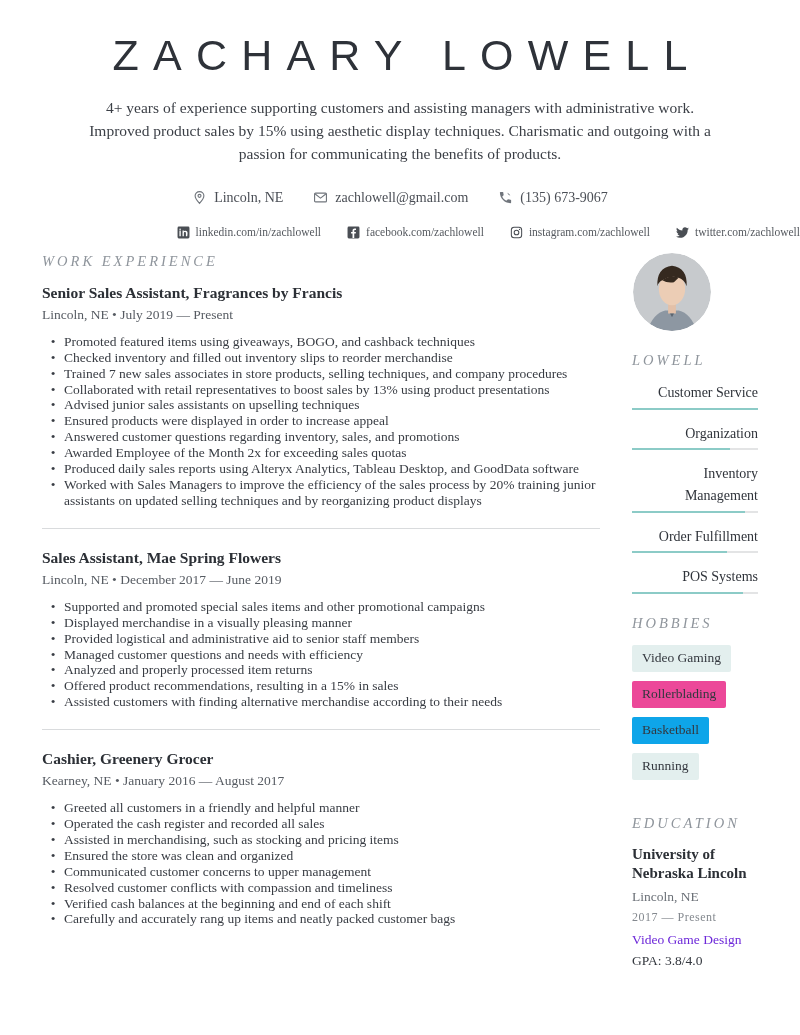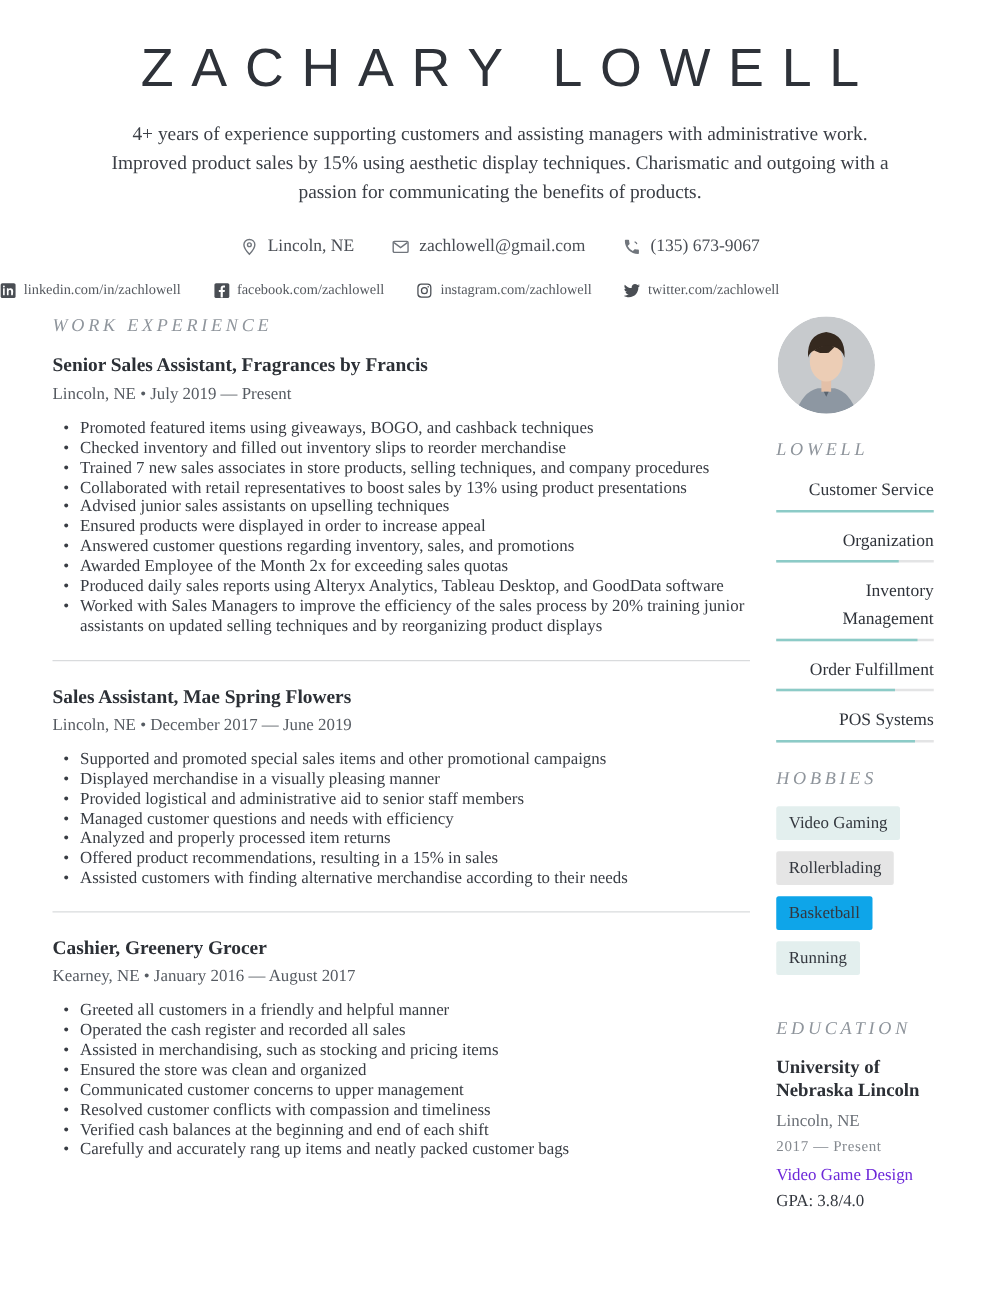--- a/index.html
+++ b/index.html
@@ -21,28 +21,28 @@
     font-size:15.5px; line-height:1.48; color:#3b3f46; text-align:center;
   }
   .contact-row {
     margin-top:24px; display:flex; justify-content:center; align-items:center; gap:30px;
     font-size:14px; color:#4a4e55;
   }
   .contact-item { display:flex; align-items:center; gap:7px; }
   .contact-item .ic { width:15px; height:15px; color:#70757c; display:inline-flex; }
   .contact-item .ic svg { width:15px; height:15px; }
   .social-row {
-    margin-top:20px; display:flex; justify-content:flex-start; align-items:center; gap:26px;
+    margin-top:20px; display:flex; justify-content:flex-end; align-items:center; gap:26px;
     font-size:11.5px; color:#55595f;
   }
   .social-item { display:flex; align-items:center; gap:6px; }
   .social-item .ic { width:13px; height:13px; color:#4a4e54; display:inline-flex; }
   .social-item .ic svg { width:13px; height:13px; }
   
-  .cols { display:flex; margin:14px 42px 0 42px; gap:21px; }
+  .cols { display:flex; margin:14px 42px 0 42px; gap:32px; }
   .main { width:558px; flex:0 0 558px; }
   .side { width:126px; flex:0 0 126px; }
   .sec-title {
     font-style:italic; font-size:14.5px; letter-spacing:3px;
     color:#8f959c; margin-bottom:14px;
   }
   
   .job-title { font-size:15.5px; font-weight:bold; color:#2c3036; }
   .job-meta { font-size:13.5px; color:#565b62; margin-top:5px; }
   .bullets { margin-top:11px; }
@@ -369,21 +369,21 @@
               <div class="skill-fill" style="width: 88%; background: rgb(140, 203, 199);"></div>
             </div>
           </div>
         </div>
 
       <div class="sec-title">HOBBIES</div>
       <div class="hobby-wrap">
 
           <span class="hobby" style="background: rgb(227, 239, 238);">Video Gaming</span>
 
-          <span class="hobby" style="background: #e5e5e5;">Rollerblading</span>
+          <span class="hobby" style="background: #ec4899;">Rollerblading</span>
 
           <span class="hobby" style="background: #0ea5e9;">Basketball</span>
 
           <span class="hobby" style="background: rgb(227, 239, 238);">Running</span>
         </div>
 
       <div class="sec-title" style="margin-top:26px;">EDUCATION</div>
       <div class="edu-school">University of Nebraska Lincoln</div>
       <div class="edu-loc">Lincoln, NE</div>
       <div class="edu-dates">2017 — Present</div>

